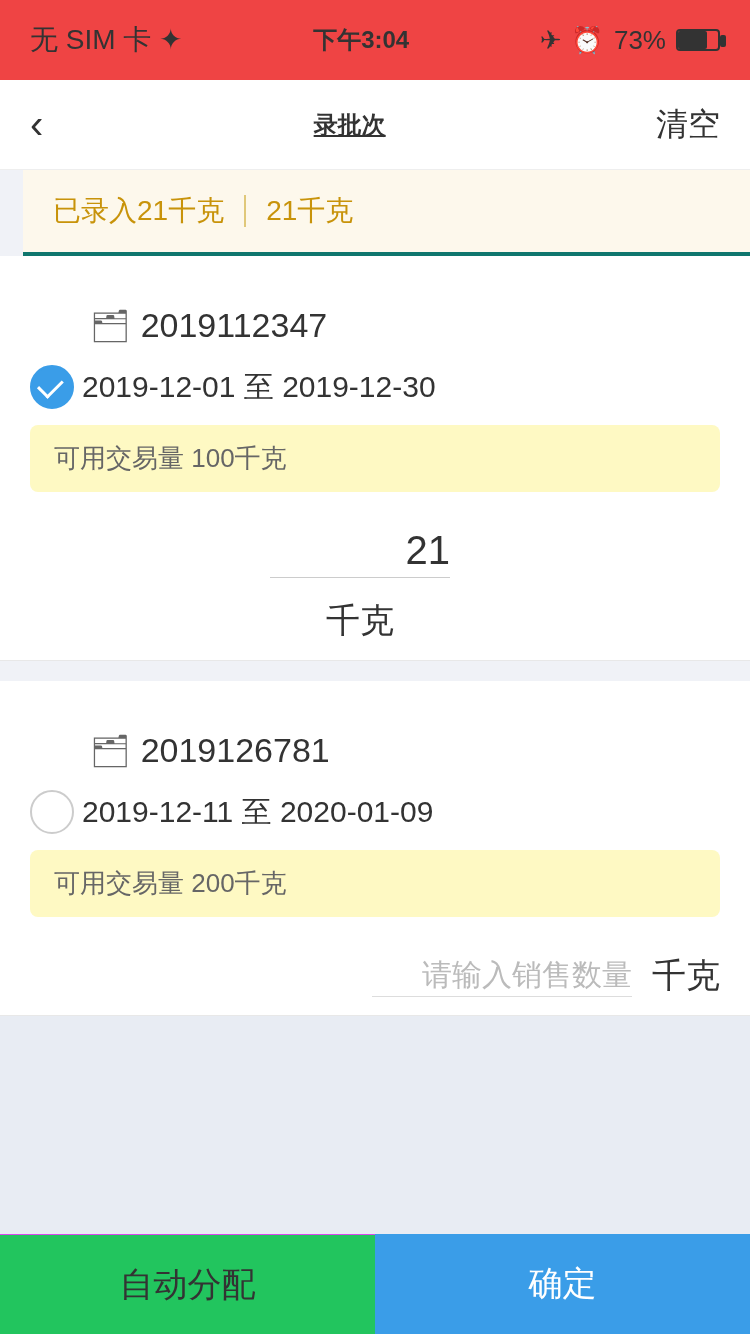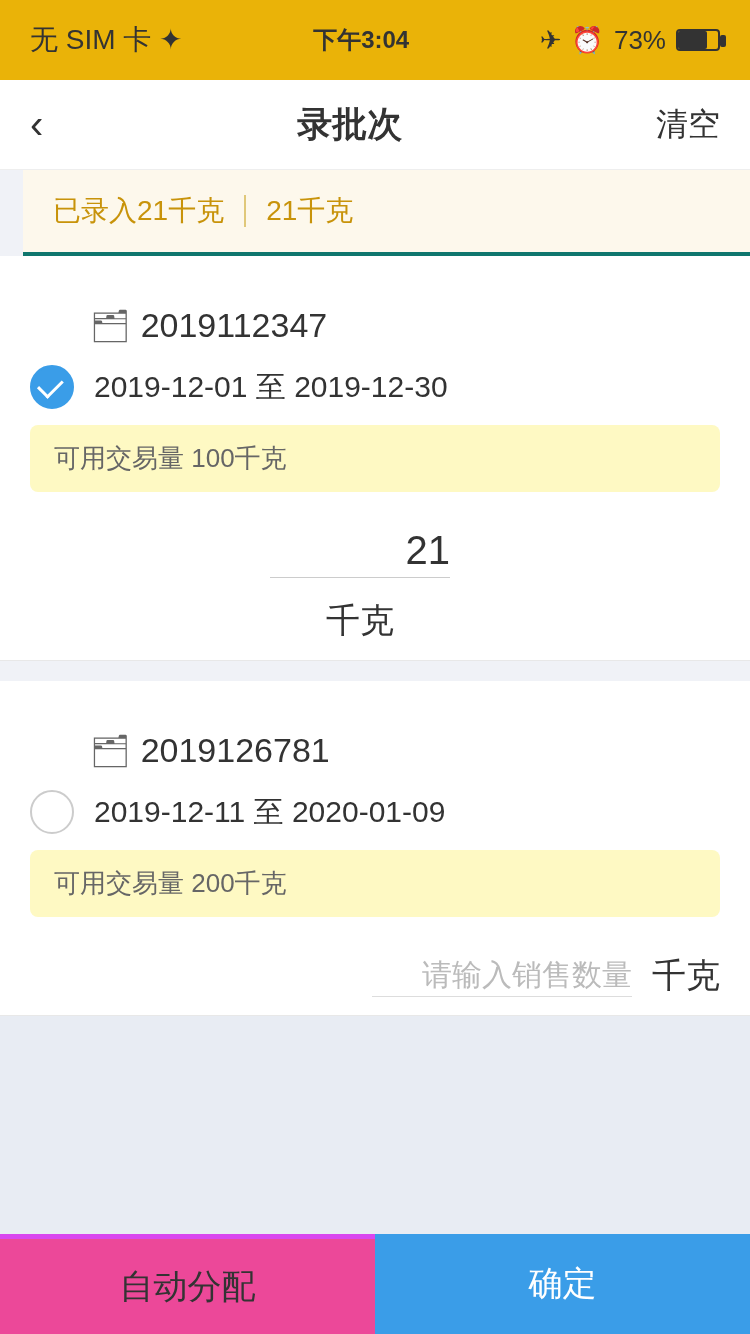--- a/index.html
+++ b/index.html
@@ -9,21 +9,21 @@
       min-height: 1334px;
       font-family: -apple-system, "PingFang SC", "Helvetica Neue", Arial, sans-serif;
       background: #f0f2f7;
       font-size: 30px;
     }
 
     
     .status-bar {
       width: 750px;
       height: 80px;
-      background: #eab308;
+      background: #ef4444;
       display: flex;
       align-items: center;
       justify-content: space-between;
       padding: 0 30px;
       font-size: 28px;
     }
     .status-left {
       display: flex;
       align-items: center;
       gap: 12px;
@@ -53,23 +53,24 @@
       justify-content: space-between;
       padding: 0 30px;
       border-bottom: 1px solid #eee;
     }
     .nav-back {
       font-size: 40px;
       color: #333;
       cursor: pointer;
     }
     .nav-title {
-      font-size: 35px;
+      font-size: 24px;
       font-weight: 600;
       color: #333;
+      text-decoration: underline;
     }
     .nav-clear {
       font-size: 32px;
       color: #333;
       cursor: pointer;
     }
 
     
     .summary-bar {
       width: 750px;
@@ -117,21 +118,21 @@
     }
 
     .batch-id-icon {
       font-size: 32px;
       color: #666;
     }
 
     .date-row {
       display: flex;
       align-items: center;
-      gap: 20px;
+      gap: 8px;
       padding: 10px 0 16px 0;
       font-size: 30px;
       color: #333;
     }
 
     .radio-circle {
       width: 44px;
       height: 44px;
       border-radius: 50%;
       border: 2px solid #ccc;
@@ -233,28 +234,28 @@
     .bottom-bar {
       position: fixed;
       bottom: 0;
       left: 0;
       width: 750px;
       height: 100px;
       display: flex;
     }
     .btn-auto {
       flex: 1;
-      background: #ec4899;
+      background: #22c55e;
       border: none;
       font-size: 34px;
       color: #333;
       display: flex;
       align-items: center;
       justify-content: center;
-      border-top: 5px solid #d946ef;
+      border-top: 1px solid #d946ef;
       cursor: pointer;
     }
     .btn-confirm {
       flex: 1;
       background: #3a9de8;
       border: none;
       font-size: 34px;
       color: #fff;
       display: flex;
       align-items: center;

